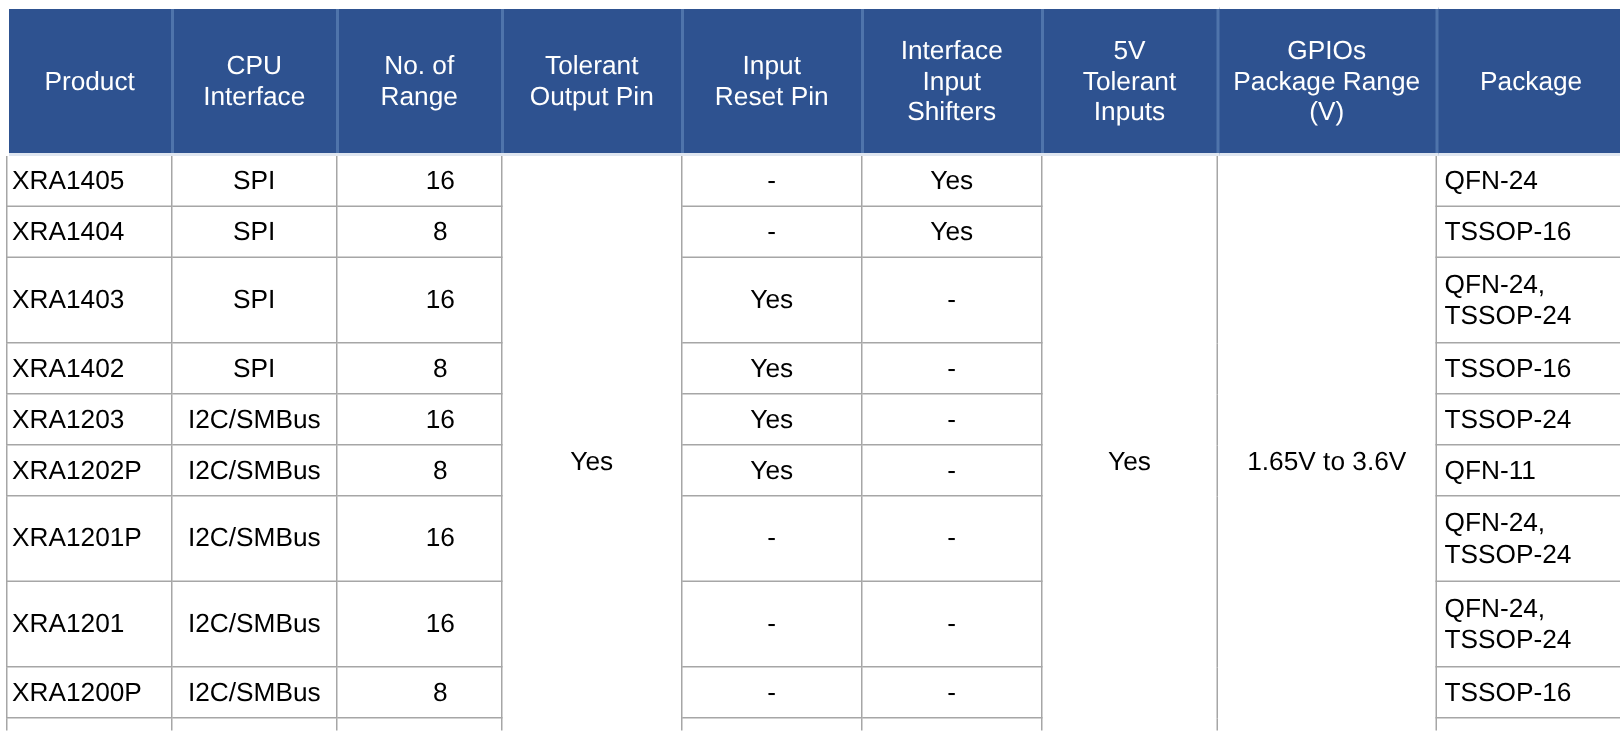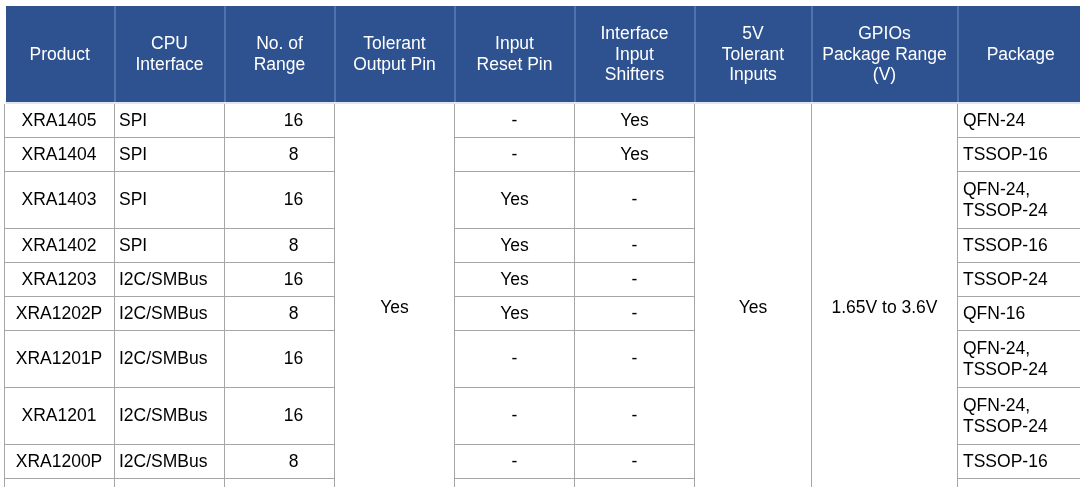--- a/index.html
+++ b/index.html
@@ -53,22 +53,22 @@
   }
 
   
   tbody td {
     border: 1px solid #a6a6a6;
     vertical-align: middle;
     line-height: 1.22;
     padding: 2px 4px;
     background: #ffffff;
   }
-  td.c-product   { text-align: center;   padding-left: 3px; }
-  td.c-cpu       { }
+  td.c-product   { text-align: left;   padding-left: 3px; }
+  td.c-cpu       { text-align: center; }
   td.c-gpio      { text-align: center; padding-left: 32px; }
   td.c-irq       { text-align: center; }
   td.c-reset     { text-align: center; }
   td.c-level     { text-align: center; }
   td.c-tol       { text-align: center; }
   td.c-supply    { text-align: center; }
   td.c-package   { text-align: left;   padding-left: 5px; }
 
   tbody td.merged {
     vertical-align: middle;
@@ -204,21 +204,21 @@
             <span class="pkg-line">TSSOP-24</span>
           </td>
         </tr>
         <tr class="r-short">
           <td class="c-product">XRA1202P</td>
           <td class="c-cpu">I2C/SMBus</td>
           <td class="c-gpio">8</td>
           <td class="c-reset">Yes</td>
           <td class="c-level">-</td>
           <td class="c-package">
-            <span class="pkg-line">QFN-16</span>
+            <span class="pkg-line">QFN-11</span>
           </td>
         </tr>
         <tr class="r-tall">
           <td class="c-product">XRA1201P</td>
           <td class="c-cpu">I2C/SMBus</td>
           <td class="c-gpio">16</td>
           <td class="c-reset">-</td>
           <td class="c-level">-</td>
           <td class="c-package">
             <span class="pkg-line">QFN-24,</span>

